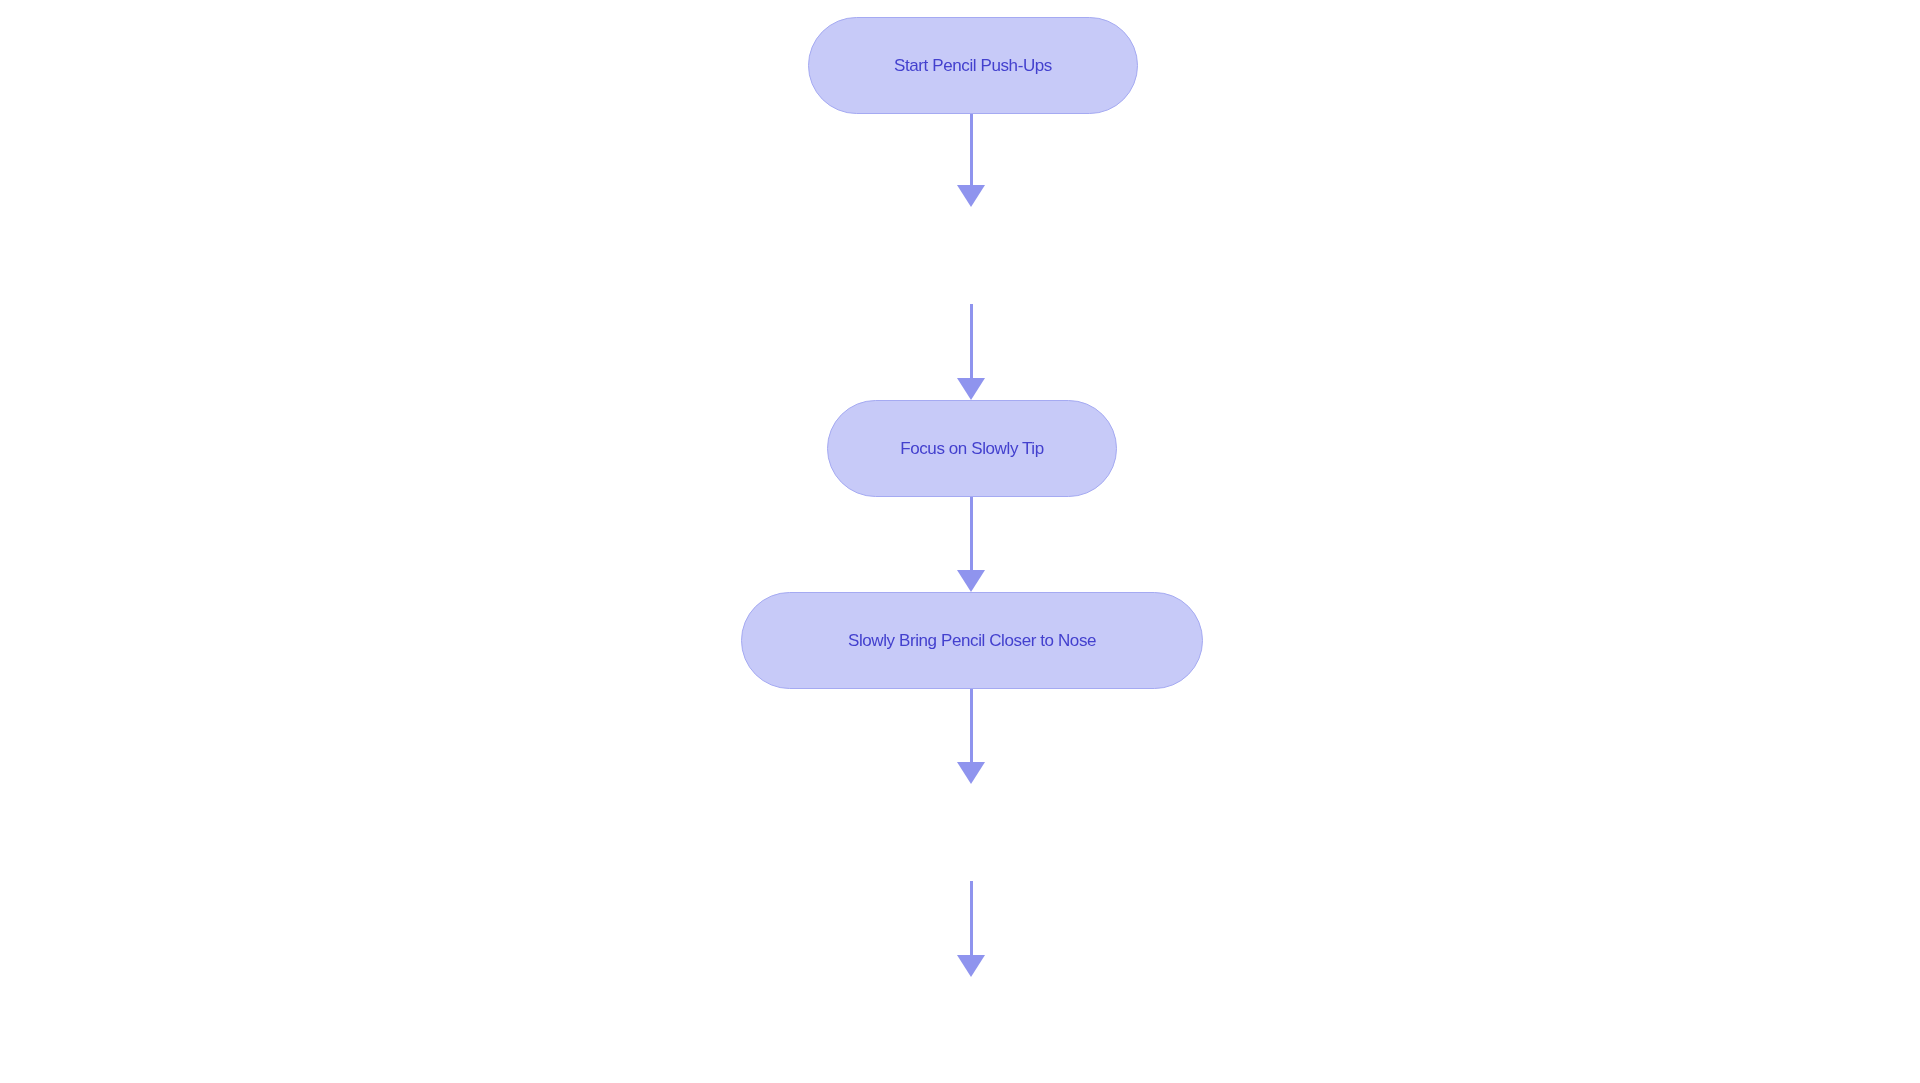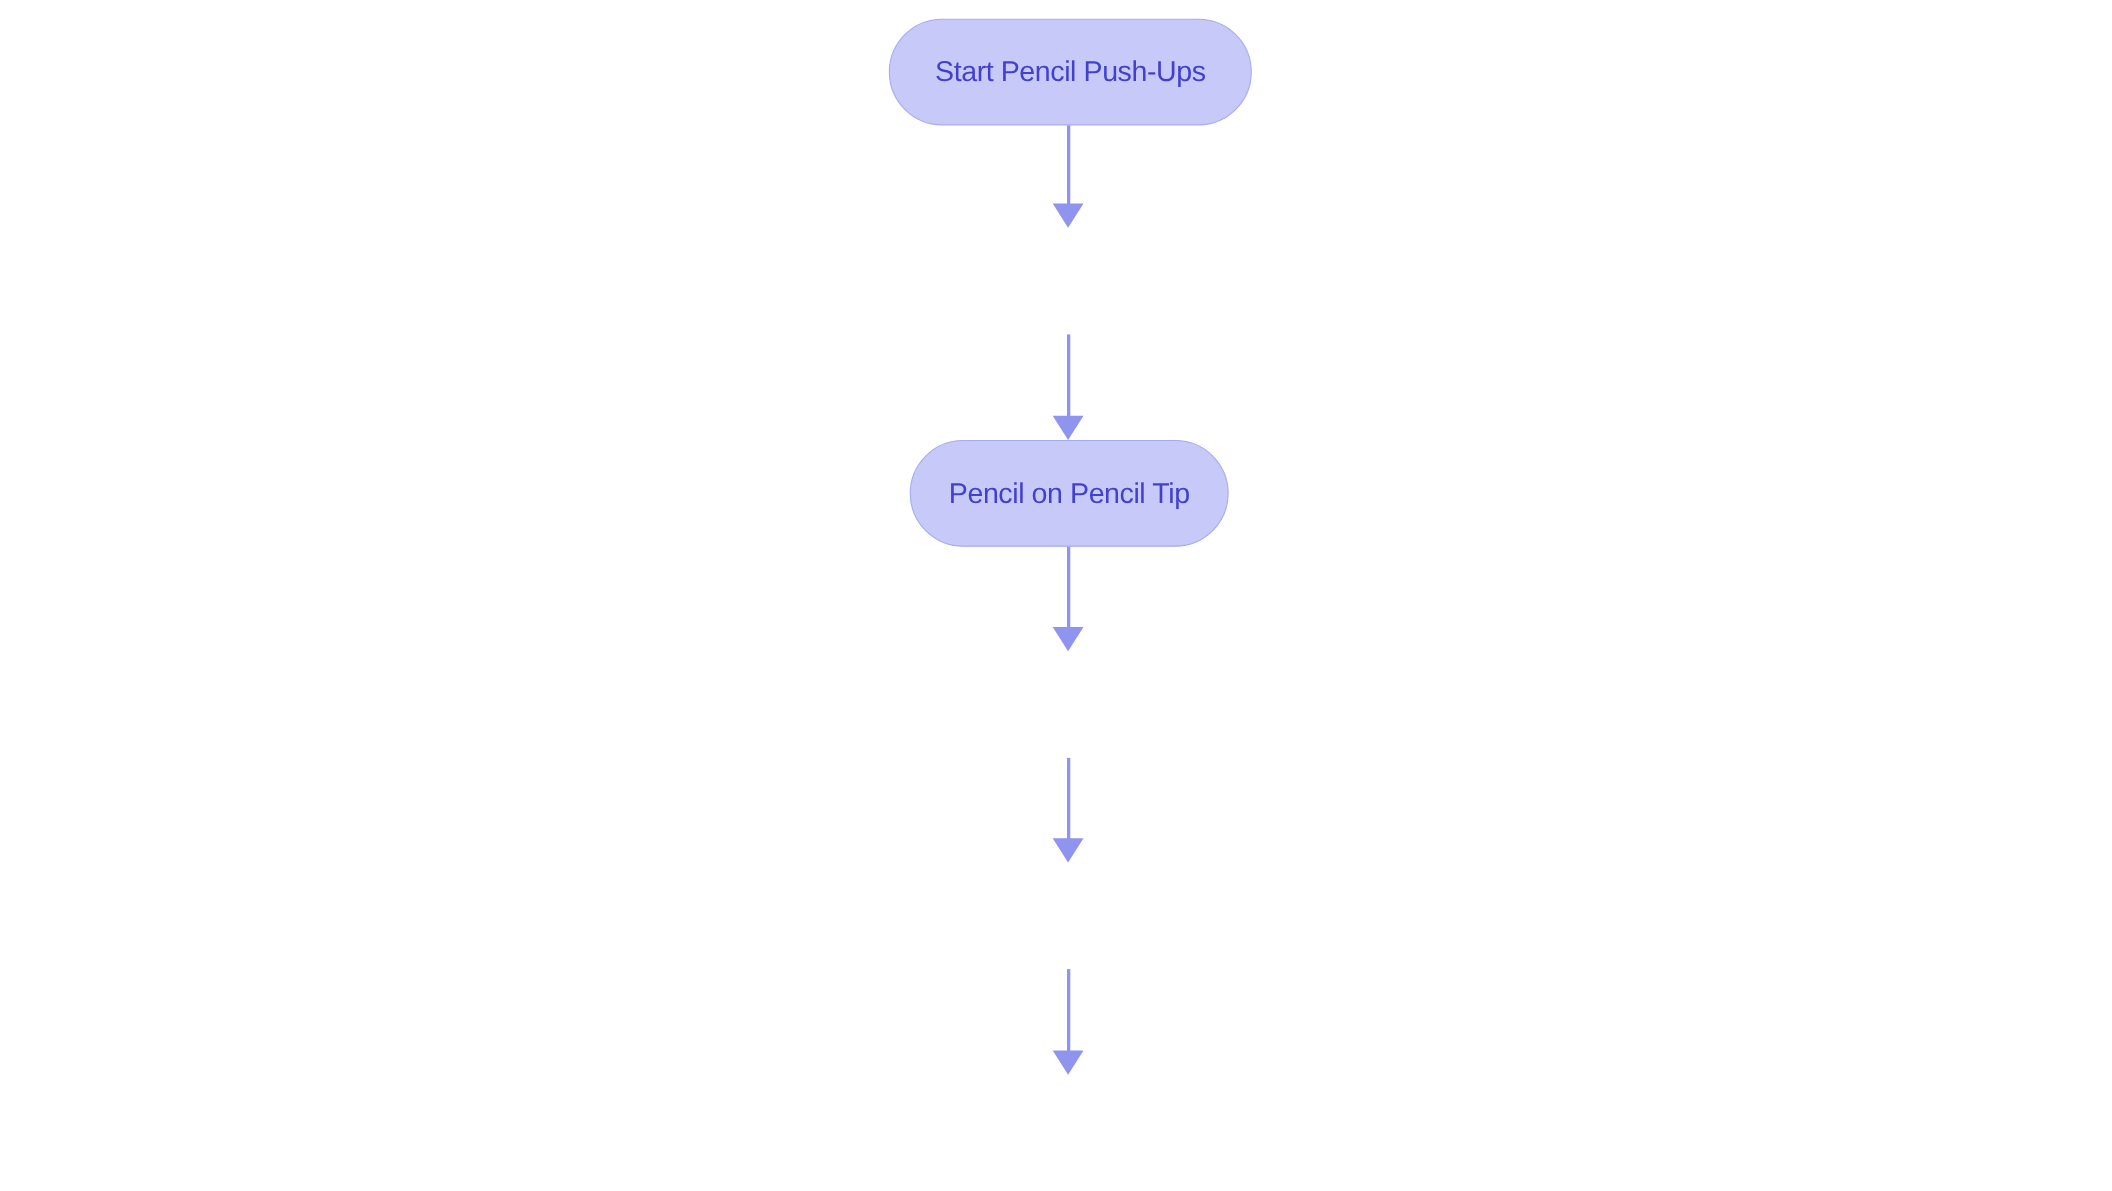--- a/index.html
+++ b/index.html
@@ -20,21 +20,21 @@
     height: 97px;
     box-sizing: border-box;
     border-radius: 48.5px;
     background: var(--node-fill, #c7caf8);
     border: 1.5px solid var(--node-border, #a5aaf2);
     display: flex;
     align-items: center;
     justify-content: center;
   }
   .node .label {
-    font-size: 26px;
+    font-size: 17px;
     font-weight: 500;
     letter-spacing: -0.4px;
     color: var(--node-text, #4340ce);
     white-space: nowrap;
     text-align: center;
   }
   .n1 { left: 808px; top: 17px;  width: 330px; }
   .n2 { left: 723px; top: 207px; width: 498px; }
   .n3 { left: 827px; top: 400px; width: 290px; }
   .n4 { left: 741px; top: 592px; width: 462px; }
@@ -83,28 +83,31 @@
     <div class="head"></div>
   </div>
 
 
   <div class="arrow a2">
     <div class="shaft"></div>
     <div class="head"></div>
   </div>
 
   <div class="node n3">
-    <span class="label">Pencil on Pencil Tip</span>
+    <span class="label">Focus on Slowly Tip</span>
   </div>
 
   <div class="arrow a3">
     <div class="shaft"></div>
     <div class="head"></div>
   </div>
 
+  <div class="node n4">
+    <span class="label">Slowly Bring Pencil Closer to Nose</span>
+  </div>
 
   <div class="arrow a4">
     <div class="shaft"></div>
     <div class="head"></div>
   </div>
 
 
   <div class="arrow a5">
     <div class="shaft"></div>
     <div class="head"></div>

